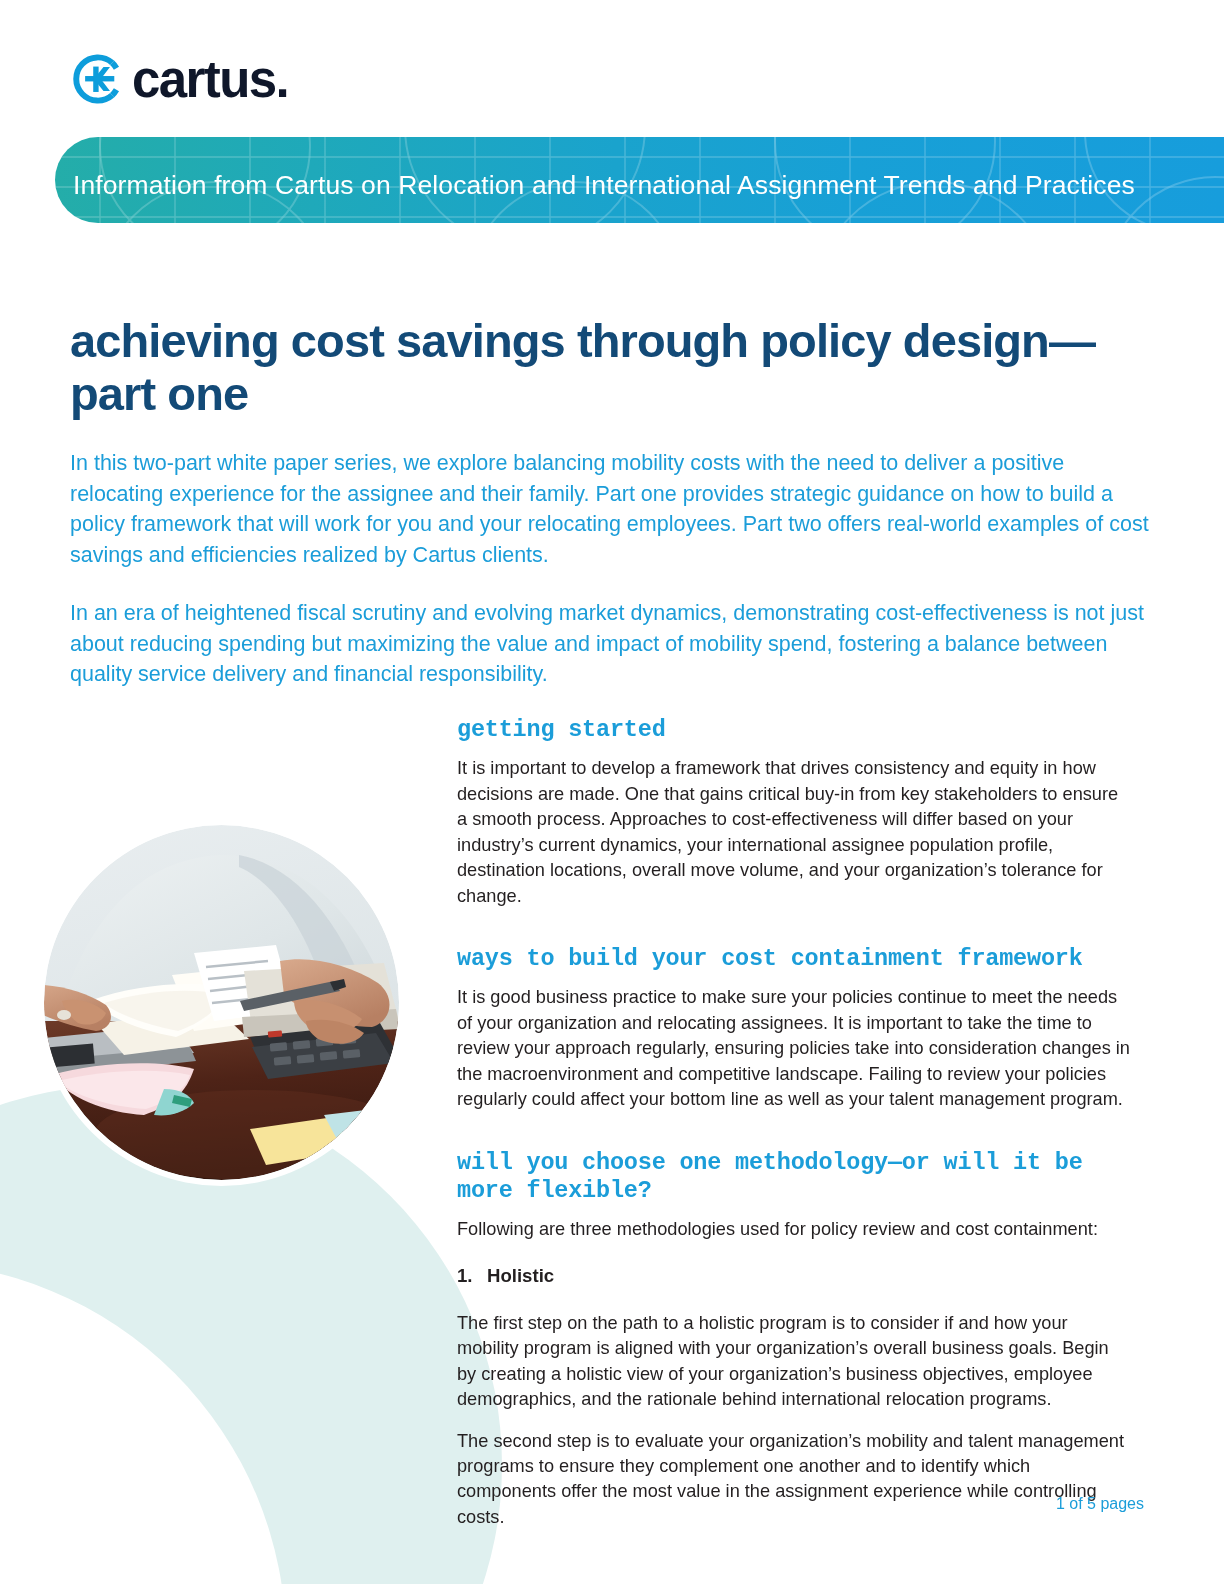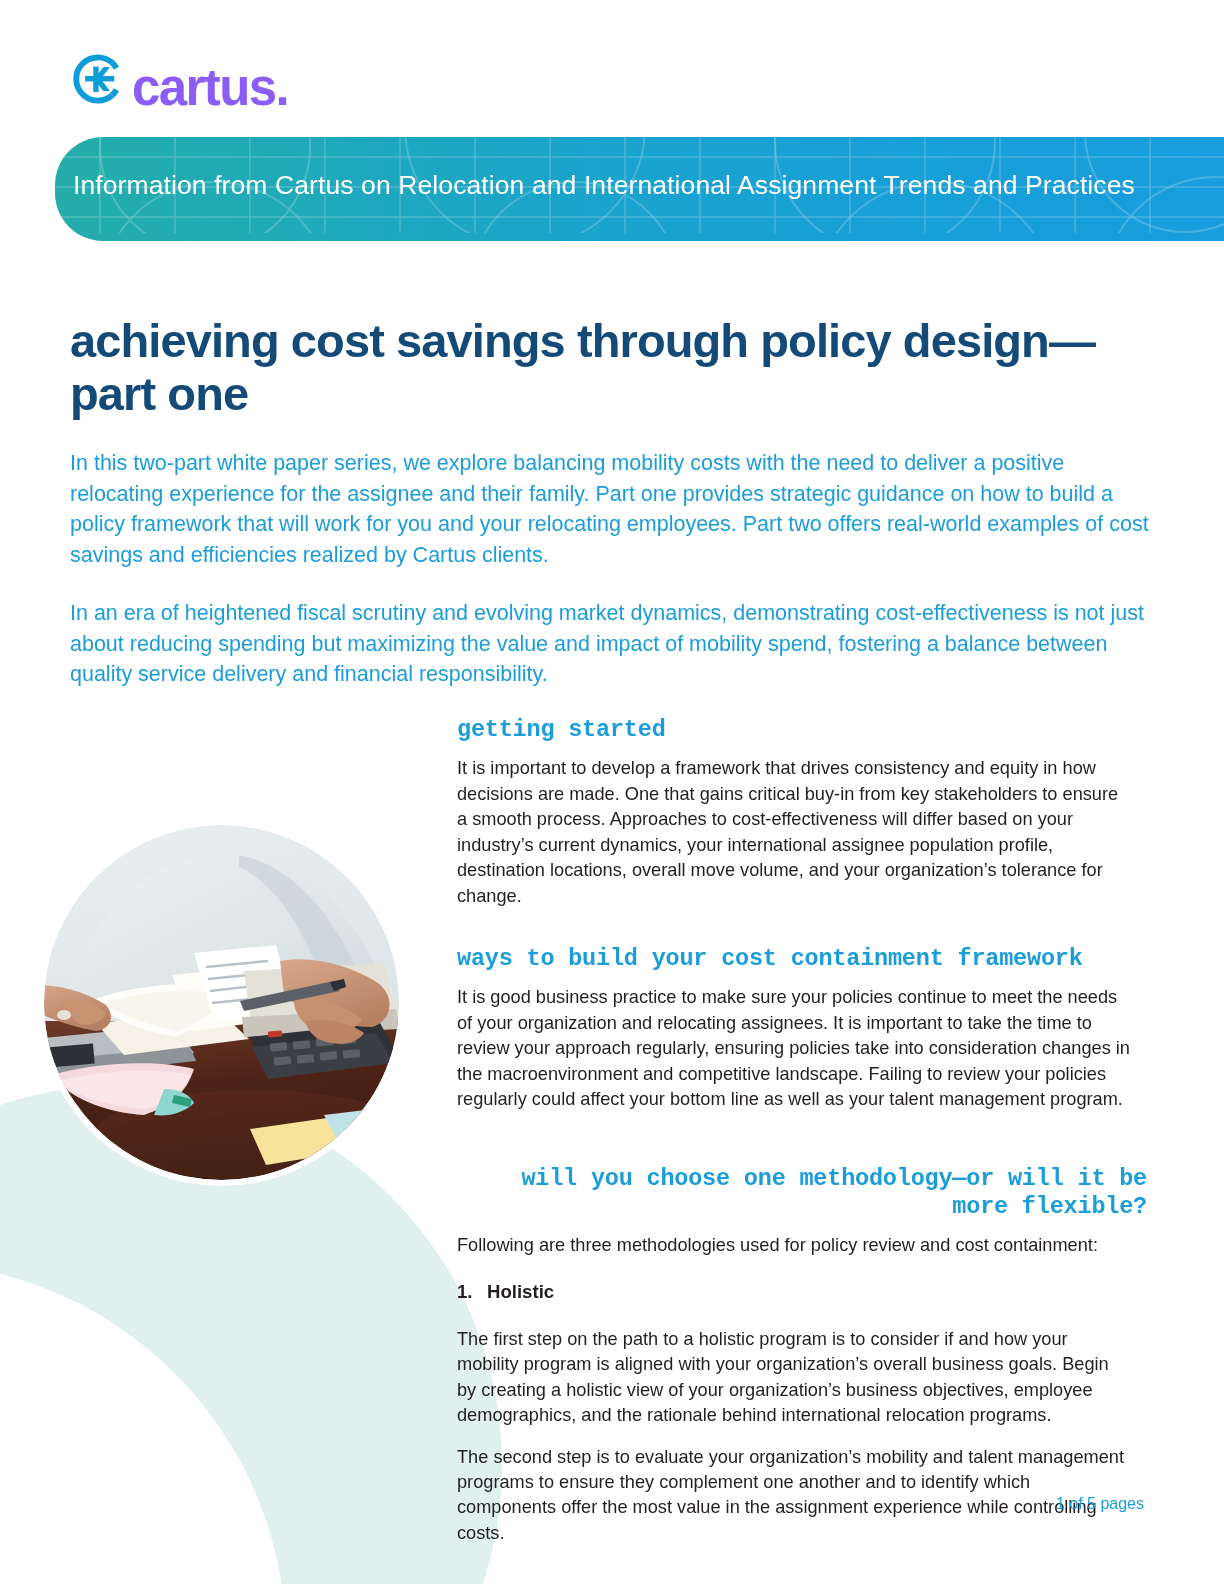--- a/index.html
+++ b/index.html
@@ -55,33 +55,33 @@
     width: 54px;
     height: 54px;
     margin-right: 8px;
     flex: none;
   }
   .logo-word {
     font-family: "Liberation Sans", sans-serif;
     font-size: 51px;
     font-weight: bold;
     letter-spacing: -1.6px;
-    color: #8b5cf6;
+    color: #0f172a;
     line-height: 1;
     position: relative;
-    top: 8px;
+    top: 0;
   }
 
   
   .banner {
     position: absolute;
     left: 55px;
     top: 137px;
     width: 1169px;
-    height: 104px;
+    height: 86px;
     border-top-left-radius: 48px;
     border-bottom-left-radius: 48px;
     background: linear-gradient(90deg, #24ada9 0%, #1fa9ba 22%, #1aa3cd 48%, #18a0d6 68%, #179ddc 100%);
     overflow: hidden;
     z-index: 4;
   }
   .banner-pattern {
     position: absolute;
     inset: 0;
     opacity: 0.40;
@@ -153,21 +153,21 @@
   .col h2 {
     margin: 0 0 12px 0;
     color: #1b9dd9;
     font-size: 23.5px;
     font-weight: bold;
     letter-spacing: -0.2px;
     line-height: 1.2;
     font-family: Liberation Mono, monospace;
   }
   .col h2.sec2 { margin-top: 36px; }
-  .col h2.sec3 { margin-top: 52px; text-align: right; }
+  .col h2.sec3 { margin-top: 36px; }
   .col p {
     margin: 0 16px 16px 0;
     color: #231f20;
     font-size: 18.2px;
     line-height: 1.40;
   }
   .col p.tight { margin-bottom: 0; }
   .list-item {
     display: flex;
     margin: 22px 0 24px 0;

